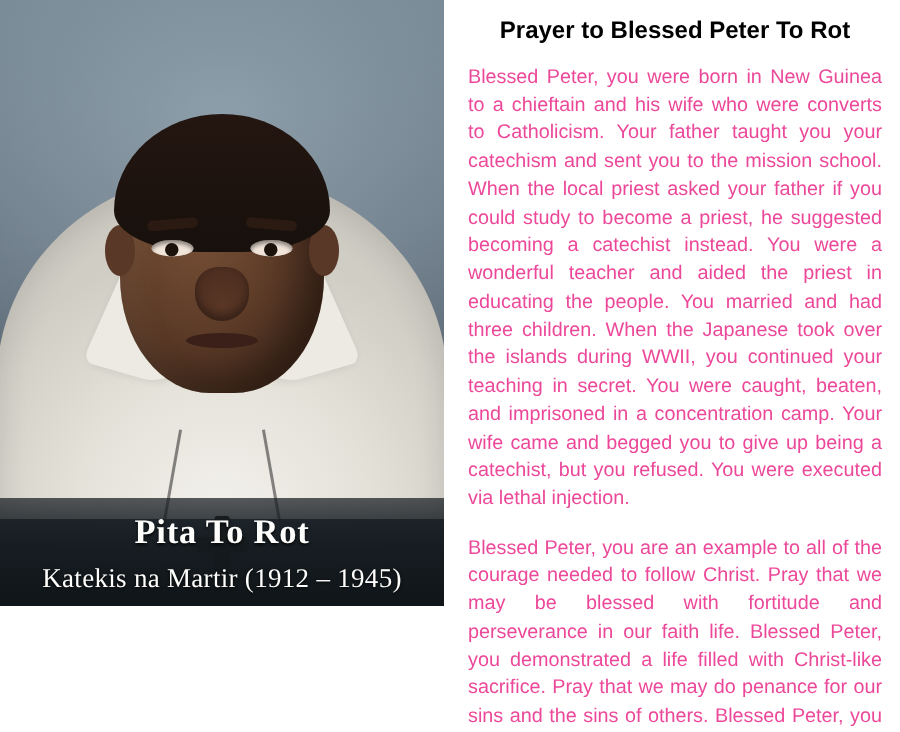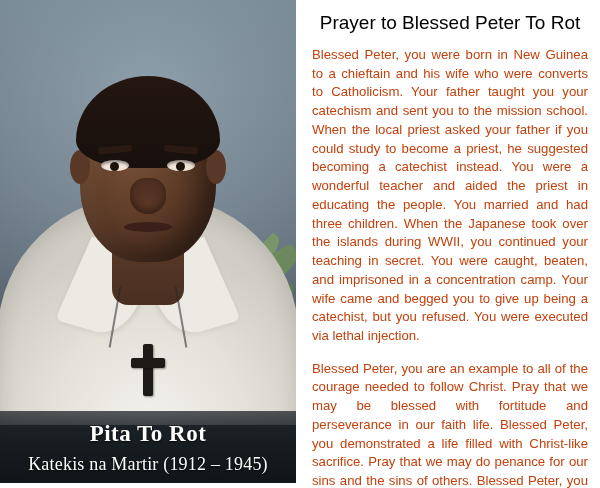--- a/index.html
+++ b/index.html
@@ -17,21 +17,21 @@
     width: 600px;
     height: 488px;
     display: flex;
     flex-direction: row;
     position: relative;
   }
 
   
   .card {
     width: 296px;
-    height: 483px;
+    height: 404px;
     position: relative;
     overflow: hidden;
     background: #84cc16;
     flex: 0 0 296px;
   }
   .card-bg {
     position: absolute;
     inset: 0;
     background:
       radial-gradient(ellipse 150% 80% at 50% 18%, #9fb0bb 0%, #7e8d99 38%, #5d6b77 68%, #46525c 100%);
@@ -217,31 +217,31 @@
   }
 
   
   .prayer {
     flex: 1 1 auto;
     padding: 10px 12px 10px 16px;
     box-sizing: border-box;
   }
   .prayer-title {
     font-family: "Liberation Sans", sans-serif;
-    font-size: 19px;
-    font-weight: normal;
+    font-size: 16px;
+    font-weight: bold;
     color: #000;
     text-align: center;
     margin: 2px 0 12px 0;
   }
   .prayer-p {
     font-family: "Liberation Sans", sans-serif;
     font-size: 13.2px;
     line-height: 1.42;
-    color: #c2410c;
+    color: #ec4899;
     text-align: justify;
     margin: 0 0 14px 0;
   }
 </style>
 </head>
 <body>
 
 <div class="page">
 
   <div class="card">

